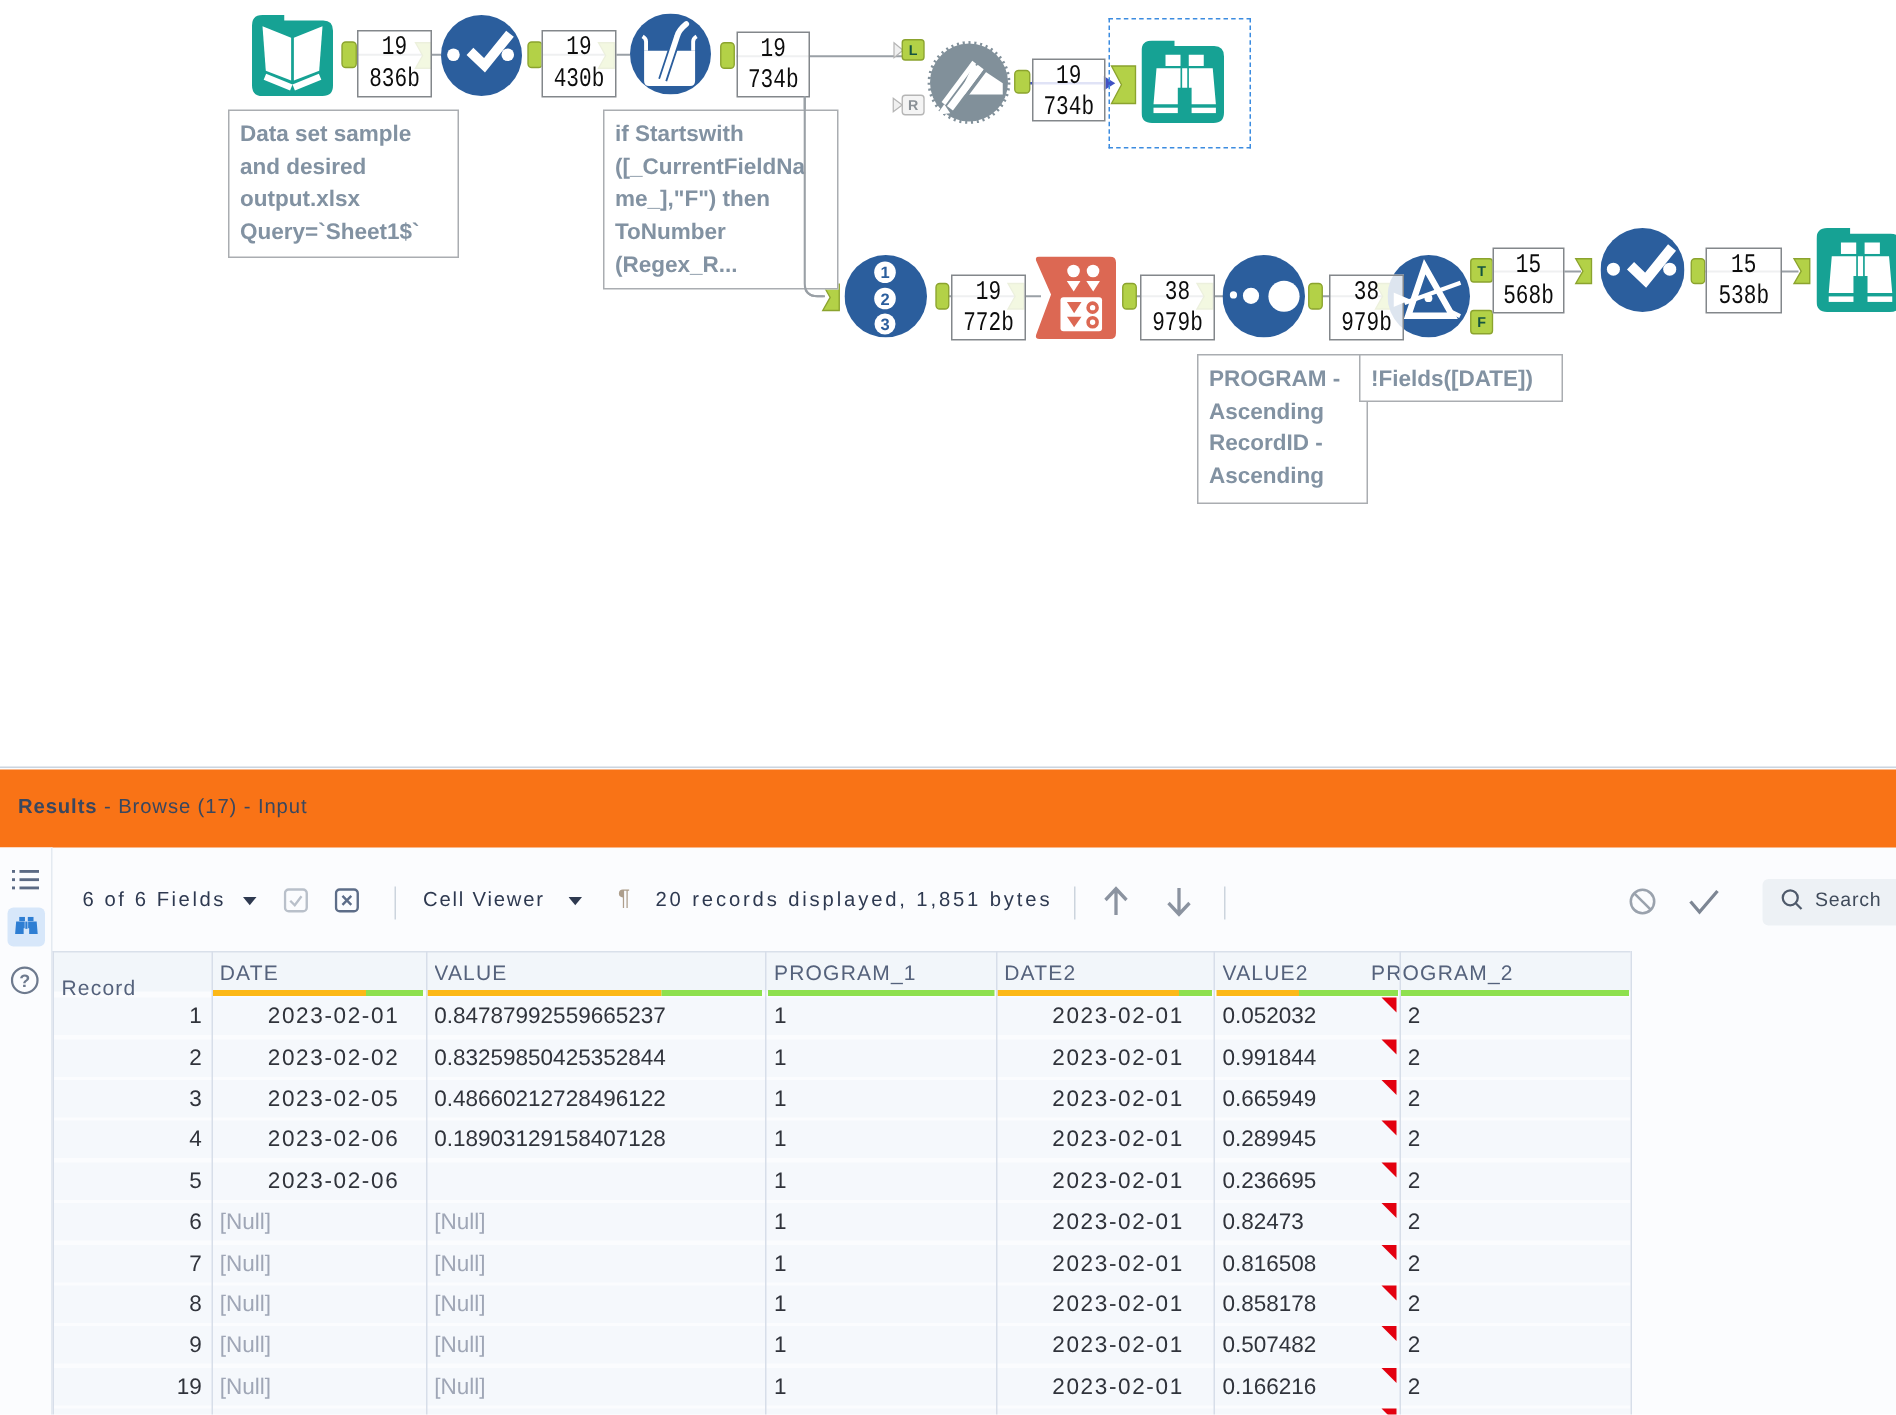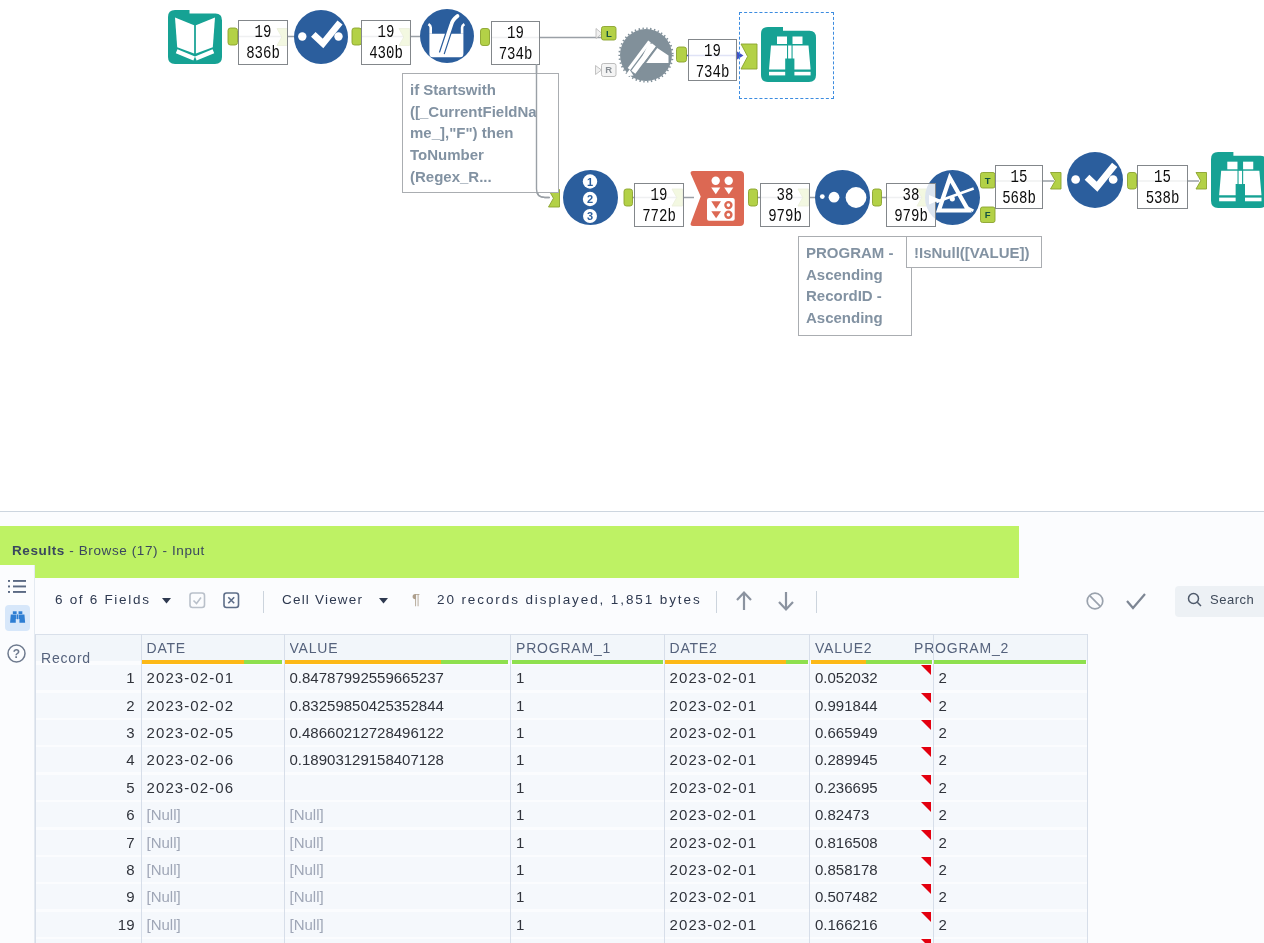--- a/index.html
+++ b/index.html
@@ -6,32 +6,32 @@
 #canvas{position:absolute;left:0;top:0;width:1264px;height:511px;}
 .tool{position:absolute;}
 .lbl{position:absolute;background:rgba(255,255,255,0.84);border:1.5px solid #83878b;box-sizing:border-box;
      font-family:"Liberation Mono",monospace;font-size:18px;line-height:21px;text-align:center;color:#0c0c0c;
      padding-top:0.5px;z-index:4;}
 .lbl span{display:block;transform:scaleX(0.78);}
 .ann{position:absolute;background:#fff;border:1px solid #aaadb1;box-sizing:border-box;color:#8292a2;
      font-weight:bold;font-size:15px;line-height:21.7px;padding:5px 7px;z-index:3;}
 .ov{position:absolute;z-index:5;}
 #results{position:absolute;left:0;top:511px;width:1264px;height:432px;background:#fbfcfe;border-top:1px solid #ccd5df;box-sizing:border-box;}
-#rhead{position:absolute;left:0;top:14px;width:1019px;height:52px;background:#bef264;}
+#rhead{position:absolute;left:0;top:1px;width:1264px;height:52px;background:#f97316;}
 #rhead .t{position:absolute;left:12px;top:17px;font-size:13.5px;color:#3a475e;letter-spacing:0.6px;}
 #sidebar{position:absolute;left:0;top:53px;width:35px;height:379px;border-right:1px solid #e4eaf1;box-sizing:border-box;background:#fbfcfe;}
 #toolbar{position:absolute;left:0;top:53px;width:1264px;height:68px;}
 .tbi{position:absolute;font-size:13.5px;color:#2e3950;white-space:nowrap;letter-spacing:1px;}
 .vsep{position:absolute;width:1px;height:22px;background:#ccd4dd;top:26px;}
 #tbl{position:absolute;left:35px;top:121.5px;width:1053px;height:310.5px;}
 .hu{position:absolute;height:3.6px;top:26.9px;}
 .vline{position:absolute;width:1px;background:#d7dee9;top:0;height:310.5px;}
 .row{position:absolute;left:1px;width:1051px;height:25px;background:#f5f8fc;}
 .cell{position:absolute;top:0;height:25px;line-height:25px;font-size:15px;color:#30333b;overflow:hidden;white-space:nowrap;}
-.date{letter-spacing:1.1px;}
+.date{letter-spacing:1.1px;margin-left:32px;}
 .hdr{font-size:14px !important;letter-spacing:0.8px;color:#55627c !important;}
 .nul{color:#9fa6b6;}
 .rtri{position:absolute;width:0;height:0;border-top:10px solid #e3000f;border-left:10px solid transparent;}
 </style></head>
 <body>
 <div id="canvas">
 <svg width="1264" height="511" style="position:absolute;left:0;top:0;z-index:1">
       <line x1="238" y1="36.5" x2="294" y2="36.5" stroke="#9aa0a6" stroke-width="1.4"></line>
       <line x1="361" y1="36.5" x2="420" y2="36.5" stroke="#9aa0a6" stroke-width="1.4"></line>
       <line x1="491" y1="37.5" x2="602" y2="37.5" stroke="#9aa0a6" stroke-width="1.4"></line>
@@ -195,23 +195,24 @@
 <div class="lbl" style="left:1137px;top:165px;width:51px;height:44px">
       <span>15</span>
       <span>538b</span>
     </div>
 <svg class="ov" width="20" height="14" style="left:929px;top:194px">
       <polygon points="0,1 11.5,5.8 0,10.6" fill="#fff"></polygon>
     </svg>
 <svg class="ov" width="30" height="140" style="left:530px;top:62px">
       <path d="M6.5,2 V127 Q6.5,135.5 15,135.5 H19" fill="none" stroke="#9aa0a6" stroke-width="1.4"></path>
     </svg>
+<div class="ann" style="left:152px;top:73px;width:154px;height:99px">Data set sample<br>and desired<br>output.xlsx<br>Query=`Sheet1$`</div>
 <div class="ann" style="left:402px;top:73px;width:157px;height:120px">if Startswith<br>([_CurrentFieldNa<br>me_],"F") then<br>ToNumber<br>(Regex_R...</div>
 <div class="ann" style="left:798px;top:236px;width:114px;height:100px">PROGRAM -<br>Ascending<br>RecordID -<br>Ascending</div>
-<div class="ann" style="left:906px;top:236px;width:136px;height:32px">!IsNull([VALUE])</div>
+<div class="ann" style="left:906px;top:236px;width:136px;height:32px">!Fields([DATE])</div>
 </div>
 <div id="results">
 <div id="rhead">
       <span class="t"><b>Results</b> - Browse (17) - Input</span>
     </div>
 <div id="sidebar">
       <svg width="20" height="16" style="position:absolute;left:8px;top:14px">
 <g fill="#5b6a84">
 <rect x="0" y="1" width="2" height="1.9"></rect>
           <rect x="5" y="1" width="13" height="1.9"></rect>

